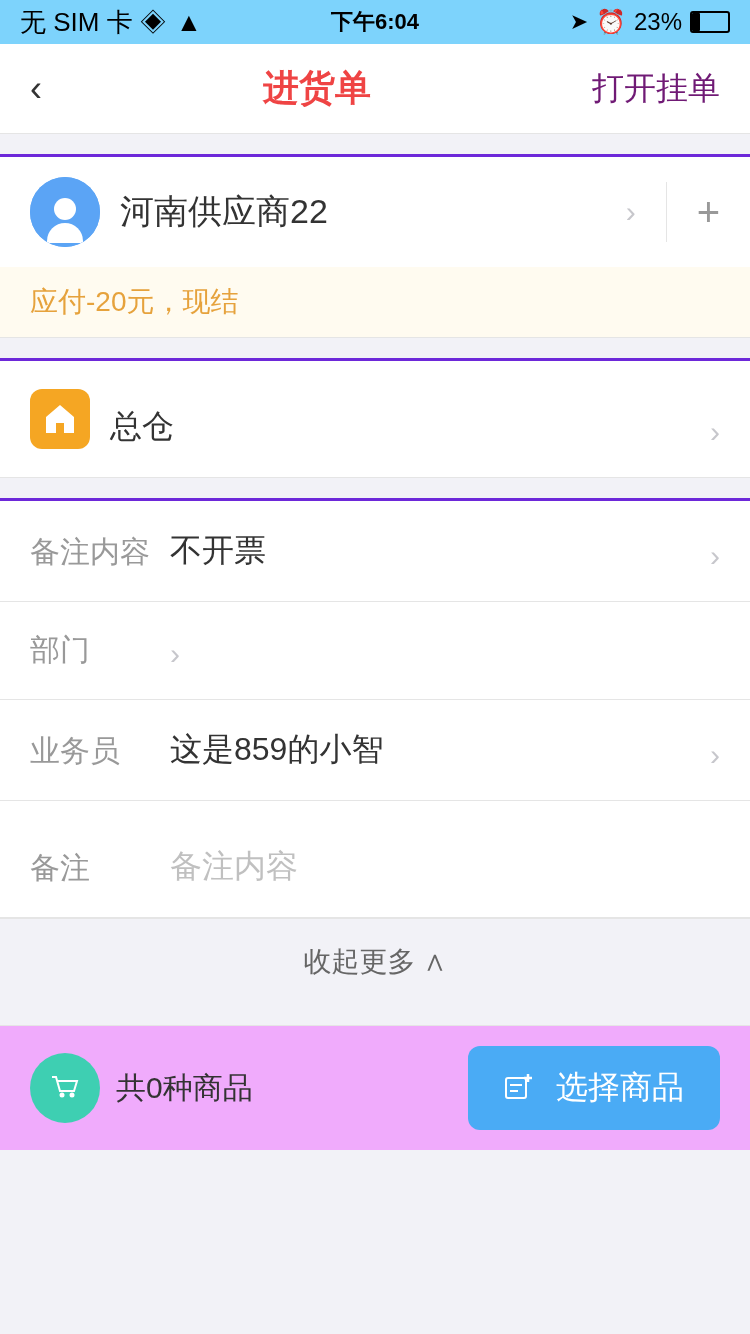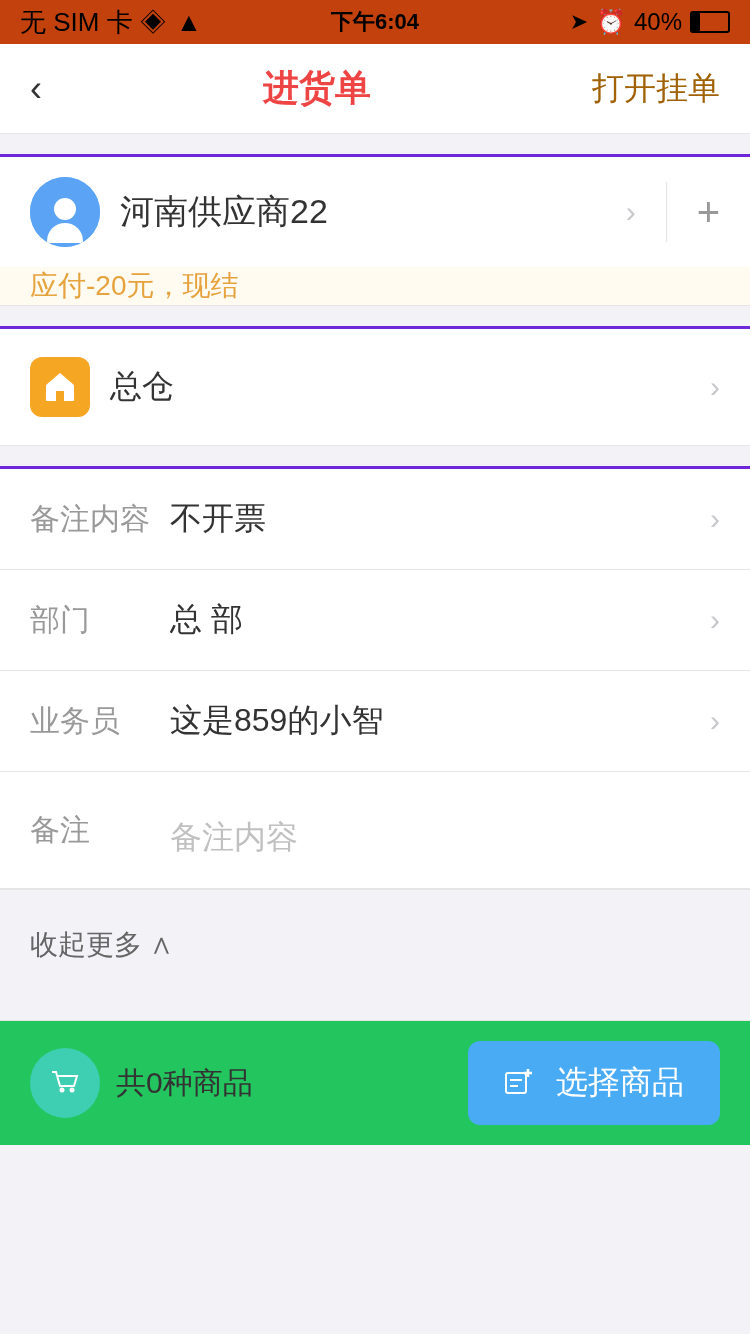--- a/index.html
+++ b/index.html
@@ -10,21 +10,21 @@
       background: #f2f2f7;
       font-family: -apple-system, "PingFang SC", "Helvetica Neue", sans-serif;
       font-size: 32px;
       color: #333;
     }
 
     
     .status-bar {
       width: 100%;
       height: 44px;
-      background: #c2410c;
+      background: #7dd3fc;
       display: flex;
       align-items: center;
       justify-content: space-between;
       padding: 0 20px;
       font-size: 26px;
       color: #000;
     }
     .status-bar-left { display: flex; align-items: center; gap: 10px; }
     .status-bar-center { position: absolute; left: 50%; transform: translateX(-50%); font-size: 22px; font-weight: 600; }
     .status-bar-right { display: flex; align-items: center; gap: 8px; font-size: 24px; }
@@ -45,21 +45,21 @@
       color: #333;
       cursor: pointer;
     }
     .nav-title {
       font-size: 36px;
       font-weight: 600;
       color: #ef4444;
     }
     .nav-action {
       font-size: 32px;
-      color: #a16207;
+      color: #701a75;
       cursor: pointer;
     }
 
     
     .section-gap {
       height: 20px;
       background: #f2f2f7;
     }
 
     
@@ -109,30 +109,30 @@
     }
     .vertical-divider {
       width: 1px;
       height: 60px;
       background: #e5e5e5;
     }
 
     
     .notice-bar {
       background: #fffbf0;
-      padding: 0 30px;
+      padding: 16px 30px;
       font-size: 28px;
       color: #e6a23c;
     }
 
     
     .row-item {
       background: #fff;
       display: flex;
-      align-items: center;
+      align-items: flex-end;
       padding: 28px 30px;
       border-bottom: 1px solid #e5e5e5;
       min-height: 88px;
     }
     .row-item:last-child {
       border-bottom: none;
     }
     .row-icon {
       width: 60px;
       height: 60px;
@@ -162,31 +162,31 @@
     .row-value-placeholder {
       color: #c0c0c0;
       margin-top: 16px;
     }
 
     
     .collapse-row {
       background: #f2f2f7;
       display: flex;
       align-items: center;
-      justify-content: flex-start;
-      padding: 36px 30px;
+      justify-content: center;
+      padding: 24px 30px;
       font-size: 28px;
       color: #666;
       cursor: pointer;
       border-top: 1px solid #e5e5e5;
     }
 
     
     .bottom-bar {
-      background: #22c55e;
+      background: #f0abfc;
       display: flex;
       align-items: center;
       justify-content: space-between;
       padding: 20px 30px;
       border-top: 1px solid #e5e5e5;
       margin-top: 0;
     }
     .bottom-bar-left {
       display: flex;
       align-items: center;
@@ -223,21 +223,21 @@
 
 <div class="status-bar">
   <div class="status-bar-left">
     <span>无 SIM 卡  ◈</span>
     <span>▲</span>
   </div>
   <div class="status-bar-center">下午6:04</div>
   <div class="status-bar-right">
     <span style="font-size:22px;">➤</span>
     <span>⏰</span>
-    <span>40%</span>
+    <span>23%</span>
     <span style="display:inline-block;width:40px;height:22px;border:2px solid #000;border-radius:3px;position:relative;">
       <span style="display:block;width:23%;height:100%;background:#000;border-radius:1px;"></span>
     </span>
   </div>
 </div>
 
 <div class="nav-bar">
   <span class="nav-back">‹</span>
   <span class="nav-title">进货单</span>
   <span class="nav-action">打开挂单</span>
@@ -287,21 +287,20 @@
 <div class="card-section">
 
   <div class="row-item">
     <span class="row-label">备注内容</span>
     <span class="row-value">不开票</span>
     <span class="chevron-icon">›</span>
   </div>
 
   <div class="row-item">
     <span class="row-label">部门</span>
-    <span class="row-value">总 部</span>
     <span class="chevron-icon">›</span>
   </div>
 
   <div class="row-item">
     <span class="row-label">业务员</span>
     <span class="row-value">这是859的小智</span>
     <span class="chevron-icon">›</span>
   </div>
 
   <div class="row-item">

